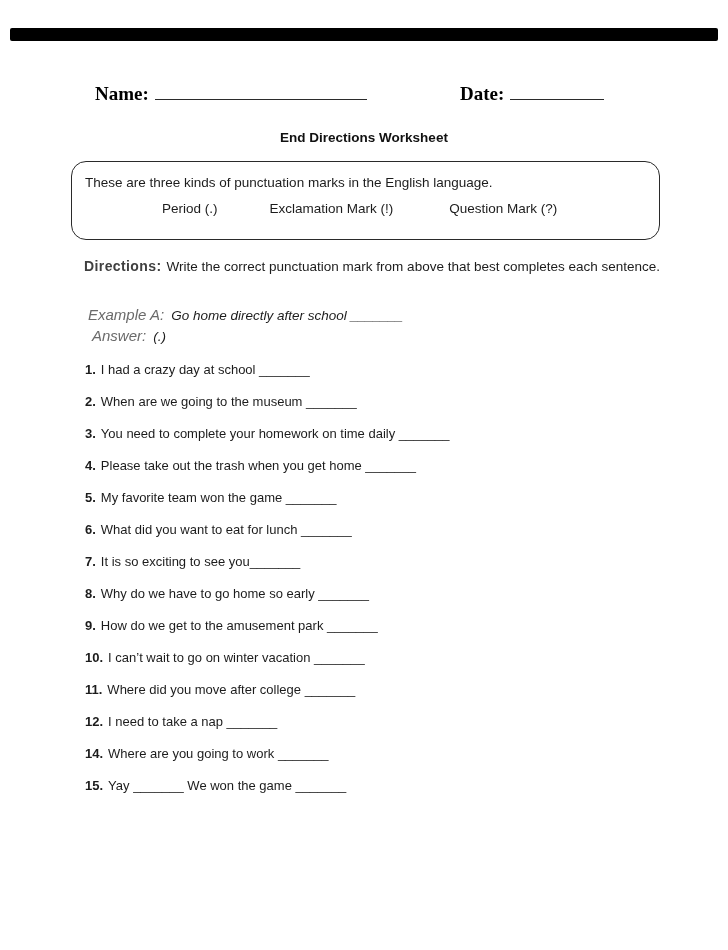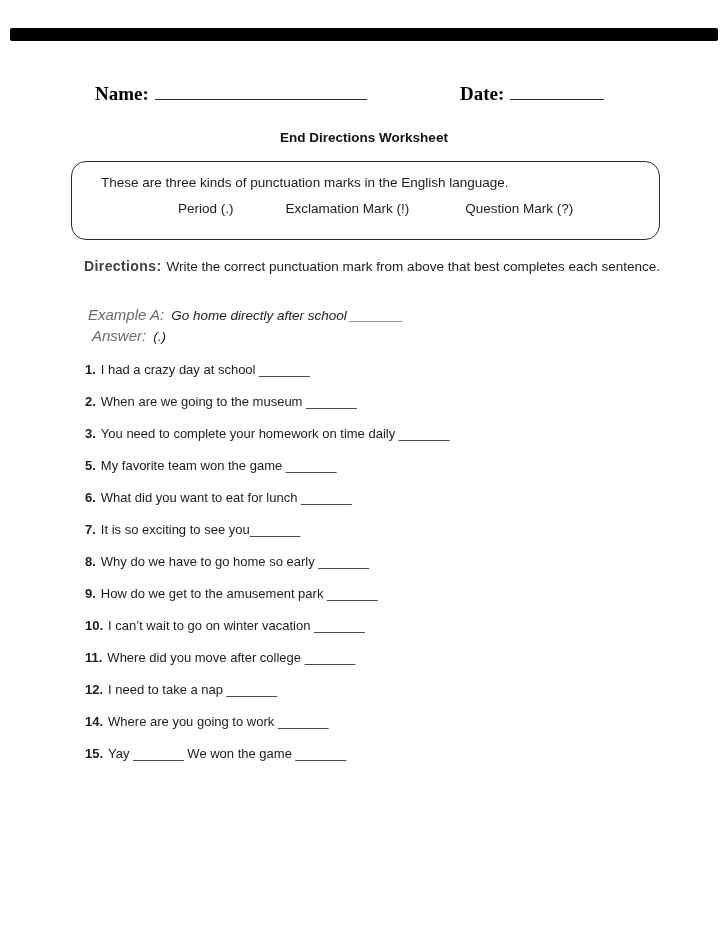--- a/index.html
+++ b/index.html
@@ -19,21 +19,21 @@
   .name-block { position:absolute; left:95px; top:0; white-space:nowrap; }
   .date-block { position:absolute; left:460px; top:0; white-space:nowrap; }
   .blank-line { display:inline-block; border-bottom:1.6px solid #2b2b2b; height:15px; vertical-align:baseline; }
   .name-blank { width:212px; margin-left:6px; }
   .date-blank { width:94px; margin-left:6px; }
 
   .title { position:absolute; top:130px; left:0; width:728px; text-align:center;
     font-weight:bold; font-size:13.5px; color:#111; }
 
   .info-box { position:absolute; left:71px; top:161px; width:589px; height:79px;
-    border:1.5px solid #2a2a2a; border-radius:15px; box-sizing:border-box; font-size:13.5px;padding-left:16px; }
+    border:1.5px solid #2a2a2a; border-radius:15px; box-sizing:border-box; font-size:13.5px; }
   .info-intro { margin:13px 0 0 13px; }
   .info-marks { display:flex; margin:11px 0 0 90px; }
   .info-marks .mark1 { margin-right:52px; }
   .info-marks .mark2 { margin-right:56px; }
 
   .directions { position:absolute; left:84px; top:256px; width:578px;
     font-size:13.5px; line-height:21px; }
   .dir-label { font-weight:bold; color:#404040; font-size:14px; letter-spacing:0.4px; margin-right:5px; }
 
   .example-row { position:absolute; left:88px; top:306px; font-size:13.5px;
@@ -85,20 +85,21 @@
   </div>
 
   <div class="answer-row">
     <span class="ex-label">Answer:</span><span>(.)</span>
   </div>
 
   <div class="questions">
     <div class="q-row"><span class="q-num">1.</span><span>I had a crazy day at school _______</span></div>
     <div class="q-row"><span class="q-num">2.</span><span>When are we going to the museum _______</span></div>
     <div class="q-row"><span class="q-num">3.</span><span>You need to complete your homework on time daily _______</span></div>
+    <div class="q-row"><span class="q-num">4.</span><span>Please take out the trash when you get home _______</span></div>
     <div class="q-row"><span class="q-num">5.</span><span>My favorite team won the game _______</span></div>
     <div class="q-row"><span class="q-num">6.</span><span>What did you want to eat for lunch _______</span></div>
     <div class="q-row"><span class="q-num">7.</span><span>It is so exciting to see you_______</span></div>
     <div class="q-row"><span class="q-num">8.</span><span>Why do we have to go home so early _______</span></div>
     <div class="q-row"><span class="q-num">9.</span><span>How do we get to the amusement park _______</span></div>
     <div class="q-row"><span class="q-num">10.</span><span>I can’t wait to go on winter vacation _______</span></div>
     <div class="q-row"><span class="q-num">11.</span><span>Where did you move after college _______</span></div>
     <div class="q-row"><span class="q-num">12.</span><span>I need to take a nap _______</span></div>
     <div class="q-row"><span class="q-num">14.</span><span>Where are you going to work _______</span></div>
     <div class="q-row"><span class="q-num">15.</span><span>Yay _______ We won the game _______</span></div>

